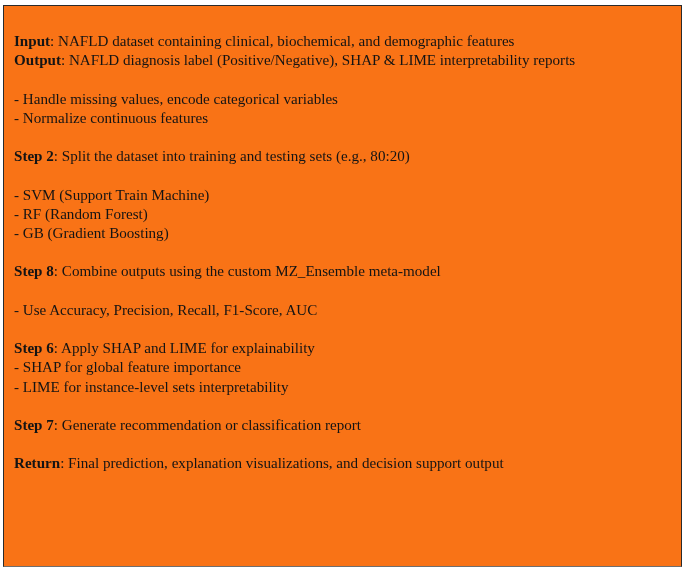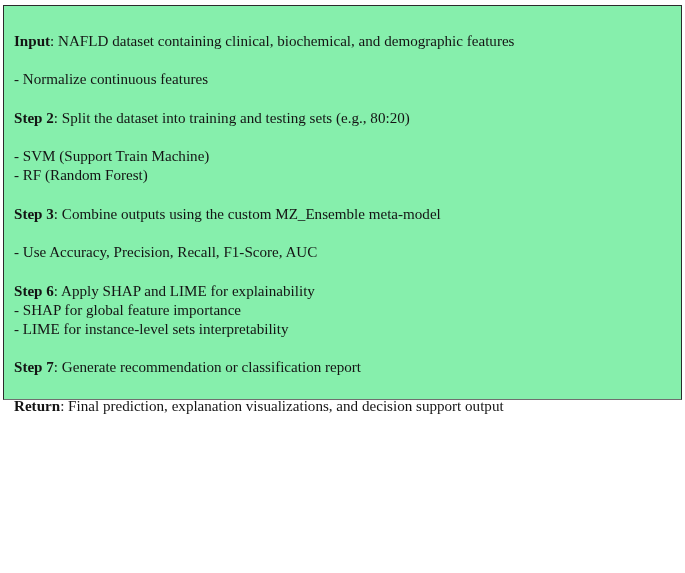--- a/index.html
+++ b/index.html
@@ -13,23 +13,23 @@
     overflow: hidden;
     font-family: "Liberation Serif", "DejaVu Serif", serif;
     -webkit-font-smoothing: antialiased;
   }
 
   #algorithm-figure {
     position: absolute;
     left: 3px;
     top: 5px;
     width: 679px;
-    height: 395px;
+    height: 562px;
     box-sizing: border-box;
-    background: #86efac;
+    background: #f97316;
     border-top: 1px solid #2b2b2b;
     border-left: 1px solid #2b2b2b;
     border-right: 1px solid #2b2b2b;
     border-bottom: 1px solid #6f6f6f;
   }
 
   #pseudocode-block {
     position: absolute;
     left: 10px;
     top: 26px;
@@ -55,29 +55,32 @@
     line-height: 19.2px;
   }
 </style>
 </head>
 <body>
 
 <div id="algorithm-figure">
 
   <div id="pseudocode-block">
       <div class="code-line"><span class="kw">Input</span><span class="body">: NAFLD dataset containing clinical, biochemical, and demographic features</span></div>
+      <div class="code-line"><span class="kw">Output</span><span class="body">: NAFLD diagnosis label (Positive/Negative), SHAP &amp; LIME interpretability reports</span></div>
       <div class="code-line blank">&nbsp;</div>
+      <div class="code-line"><span class="body">- Handle missing values, encode categorical variables</span></div>
       <div class="code-line"><span class="body">- Normalize continuous features</span></div>
       <div class="code-line blank">&nbsp;</div>
       <div class="code-line"><span class="kw">Step 2</span><span class="body">: Split the dataset into training and testing sets (e.g., 80:20)</span></div>
       <div class="code-line blank">&nbsp;</div>
       <div class="code-line"><span class="body">- SVM (Support Train Machine)</span></div>
       <div class="code-line"><span class="body">- RF (Random Forest)</span></div>
+      <div class="code-line"><span class="body">- GB (Gradient Boosting)</span></div>
       <div class="code-line blank">&nbsp;</div>
-      <div class="code-line"><span class="kw">Step 3</span><span class="body">: Combine outputs using the custom MZ_Ensemble meta-model</span></div>
+      <div class="code-line"><span class="kw">Step 8</span><span class="body">: Combine outputs using the custom MZ_Ensemble meta-model</span></div>
       <div class="code-line blank">&nbsp;</div>
       <div class="code-line"><span class="body">- Use Accuracy, Precision, Recall, F1-Score, AUC</span></div>
       <div class="code-line blank">&nbsp;</div>
       <div class="code-line"><span class="kw">Step 6</span><span class="body">: Apply SHAP and LIME for explainability</span></div>
       <div class="code-line"><span class="body">- SHAP for global feature importance</span></div>
       <div class="code-line"><span class="body">- LIME for instance-level sets interpretability</span></div>
       <div class="code-line blank">&nbsp;</div>
       <div class="code-line"><span class="kw">Step 7</span><span class="body">: Generate recommendation or classification report</span></div>
       <div class="code-line blank">&nbsp;</div>
       <div class="code-line"><span class="kw">Return</span><span class="body">: Final prediction, explanation visualizations, and decision support output</span></div>

